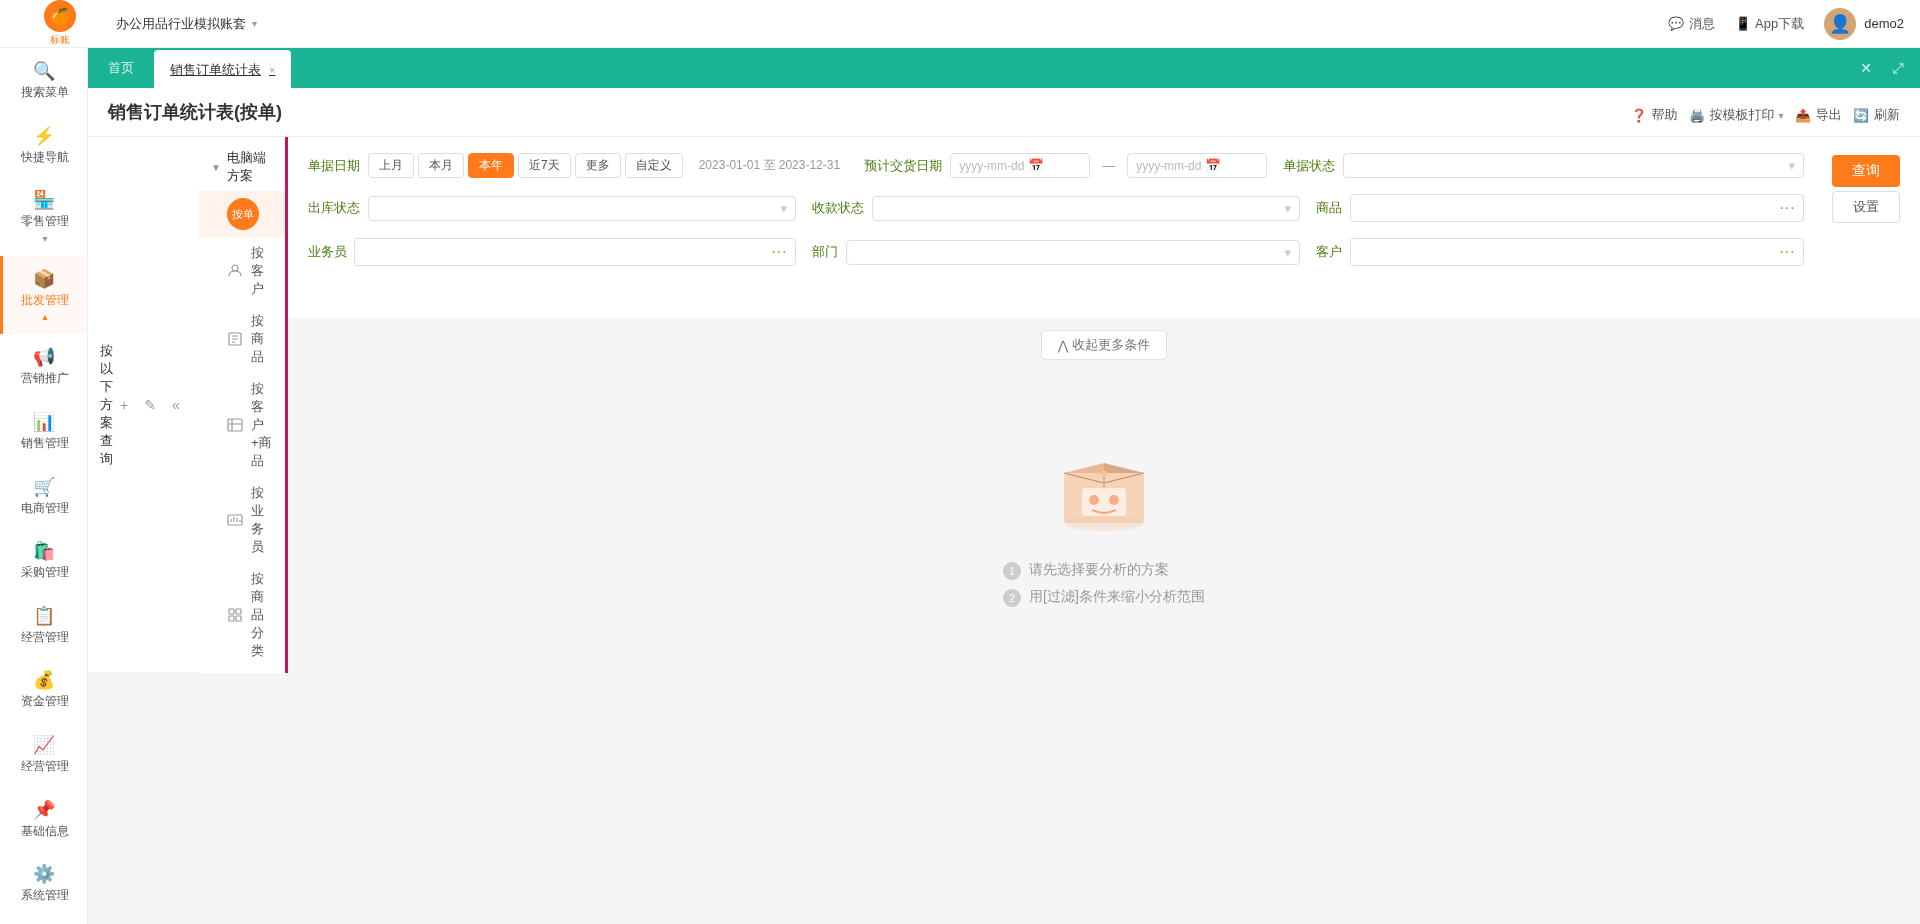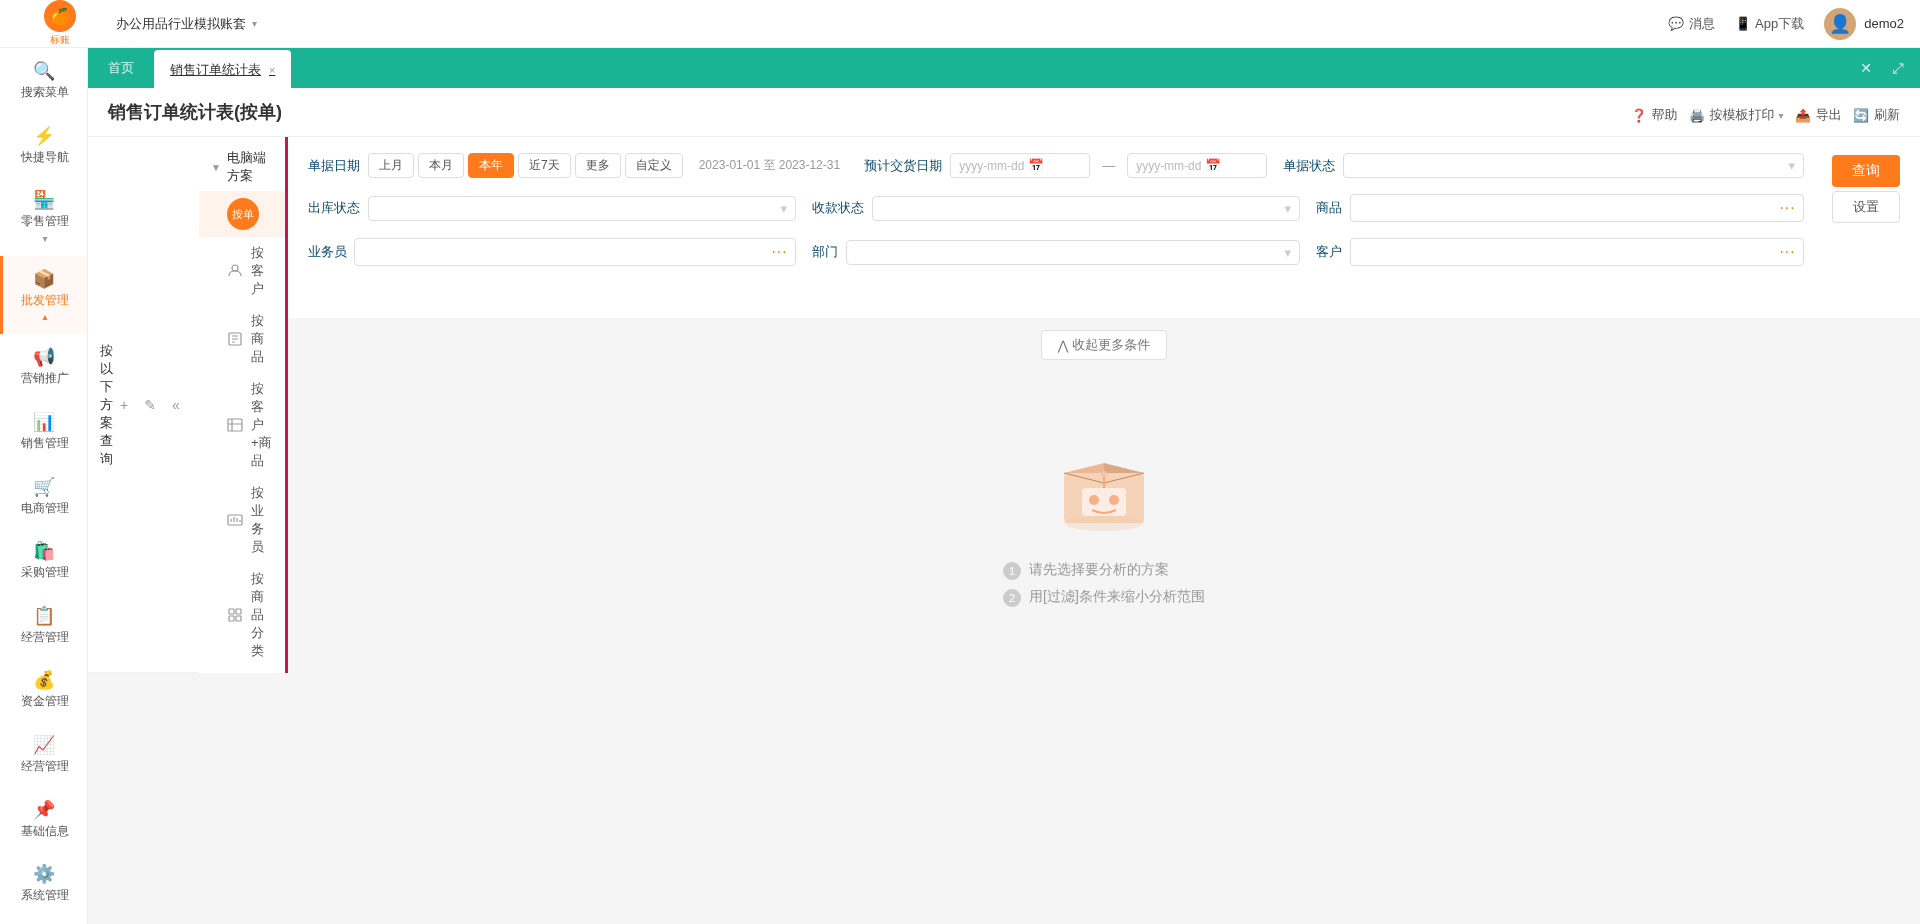--- a/index.html
+++ b/index.html
@@ -314,21 +314,21 @@
       padding: 16px 20px;
     }
     .filter-item {
       display: flex;
       align-items: center;
       gap: 8px;
       min-width: 0;
     }
     .filter-label {
       font-size: 13px;
-      color: #0c4a6e;
+      color: #4d7c0f;
       white-space: nowrap;
       flex-shrink: 0;
     }
     .filter-date-btns {
       display: flex;
       align-items: center;
       gap: 4px;
     }
     .date-btn {
       padding: 3px 10px;

